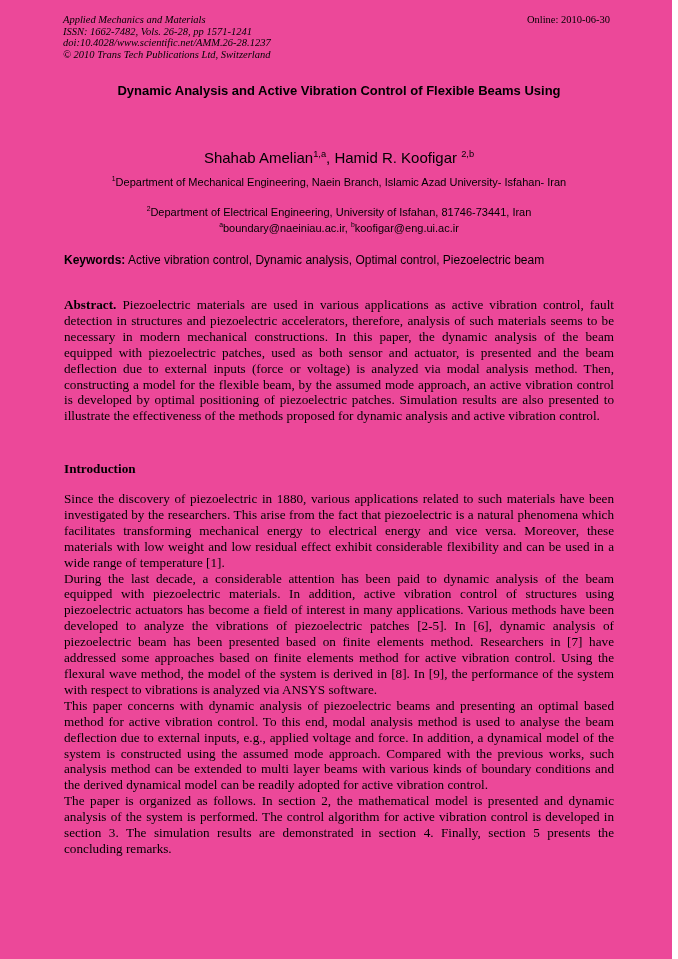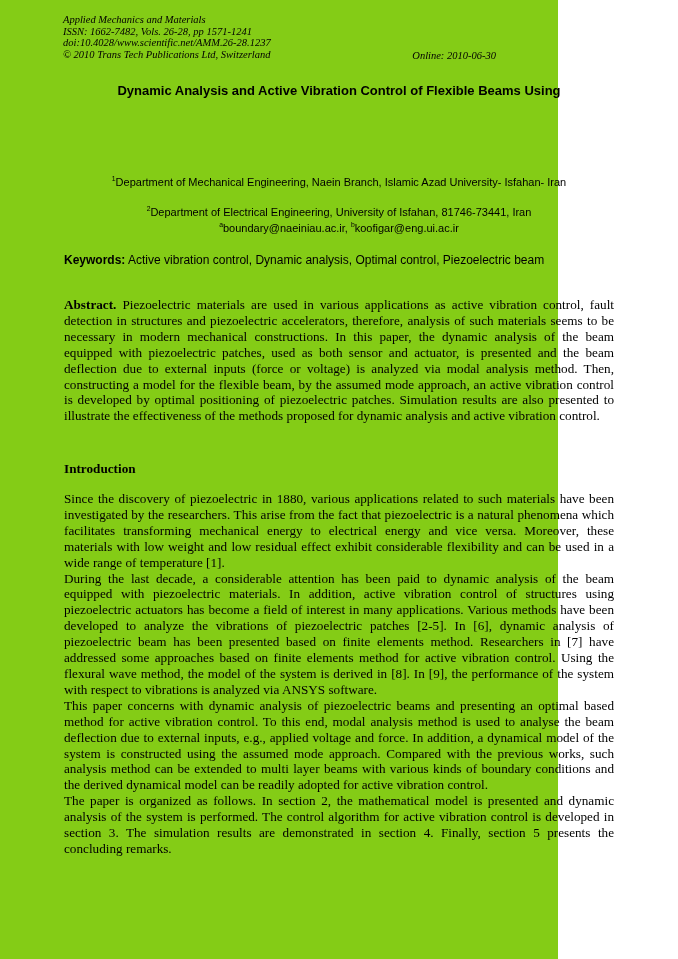--- a/index.html
+++ b/index.html
@@ -1,20 +1,20 @@
 <!DOCTYPE html>
 <html><head>
 <meta charset="utf-8">
 <style>
   html, body { margin:0; padding:0; background:#ffffff; }
   body { width:678px; height:959px; position:relative; overflow:hidden; color:#000; }
-  .page { position:absolute; left:0; top:0; width:558px; height:959px; background:#84cc16; }
+  .page { position:absolute; left:0; top:0; width:672px; height:959px; background:#ec4899; }
   .hdr { position:absolute; left:63px; top:14px; font-family:"Liberation Serif", serif; font-style:italic; font-size:10.5px; line-height:11.5px; }
   .hdr div { white-space:nowrap; }
-  .online { position:absolute; right:62px; top:14px; font-family:"Liberation Serif", serif; font-style:italic; font-size:10.5px; line-height:11.5px;margin-top:36px; }
+  .online { position:absolute; right:62px; top:14px; font-family:"Liberation Serif", serif; font-size:10.5px; line-height:11.5px; }
   .title { position:absolute; left:40px; width:598px; top:81px; text-align:center; font-family:"Liberation Sans", sans-serif; font-weight:bold; font-size:13px; line-height:19px; }
   .authors { position:absolute; left:40px; width:598px; top:149px; text-align:center; font-family:"Liberation Sans", sans-serif; font-size:15px; line-height:18px; }
   .authors sup, .aff sup { font-size:0.62em; vertical-align:super; line-height:0; }
   .aff { position:absolute; left:40px; width:598px; text-align:center; font-family:"Liberation Sans", sans-serif; font-size:11px; line-height:14px; }
   .aff1 { top:175px; }
   .aff2 { top:198px;margin-top:7px; }
   .aff3 { top:221px; }
   .kw { position:absolute; left:64px; top:253px; font-family:"Liberation Sans", sans-serif; font-size:12px; line-height:14px; white-space:nowrap; }
   .kw b { font-weight:bold; }
   .body { position:absolute; left:64px; width:550px; font-family:Liberation Serif, serif; font-size:13.2px; line-height:15.9px; text-align:justify; }
@@ -34,20 +34,23 @@
     <div>ISSN: 1662-7482, Vols. 26-28, pp 1571-1241</div>
     <div>doi:10.4028/www.scientific.net/AMM.26-28.1237</div>
     <div>© 2010 Trans Tech Publications Ltd, Switzerland</div>
   </div>
   <div class="online">Online: 2010-06-30</div>
 
   <div class="title">
     <div>Dynamic Analysis and Active Vibration Control of Flexible Beams Using</div>
   </div>
 
+  <div class="authors">
+    <span>Shahab Amelian</span><sup>1,a</sup><span>, </span><span>Hamid R. Koofigar </span><sup>2,b</sup>
+  </div>
 
   <div class="aff aff1">
     <sup>1</sup><span>Department of Mechanical Engineering, Naein Branch, Islamic Azad University- Isfahan- Iran</span>
   </div>
   <div class="aff aff2">
     <sup>2</sup><span>Department of Electrical Engineering, University of Isfahan, 81746-73441, Iran</span>
   </div>
   <div class="aff aff3">
     <sup>a</sup><span>boundary@naeiniau.ac.ir, </span><sup>b</sup><span>koofigar@eng.ui.ac.ir</span>
   </div>

